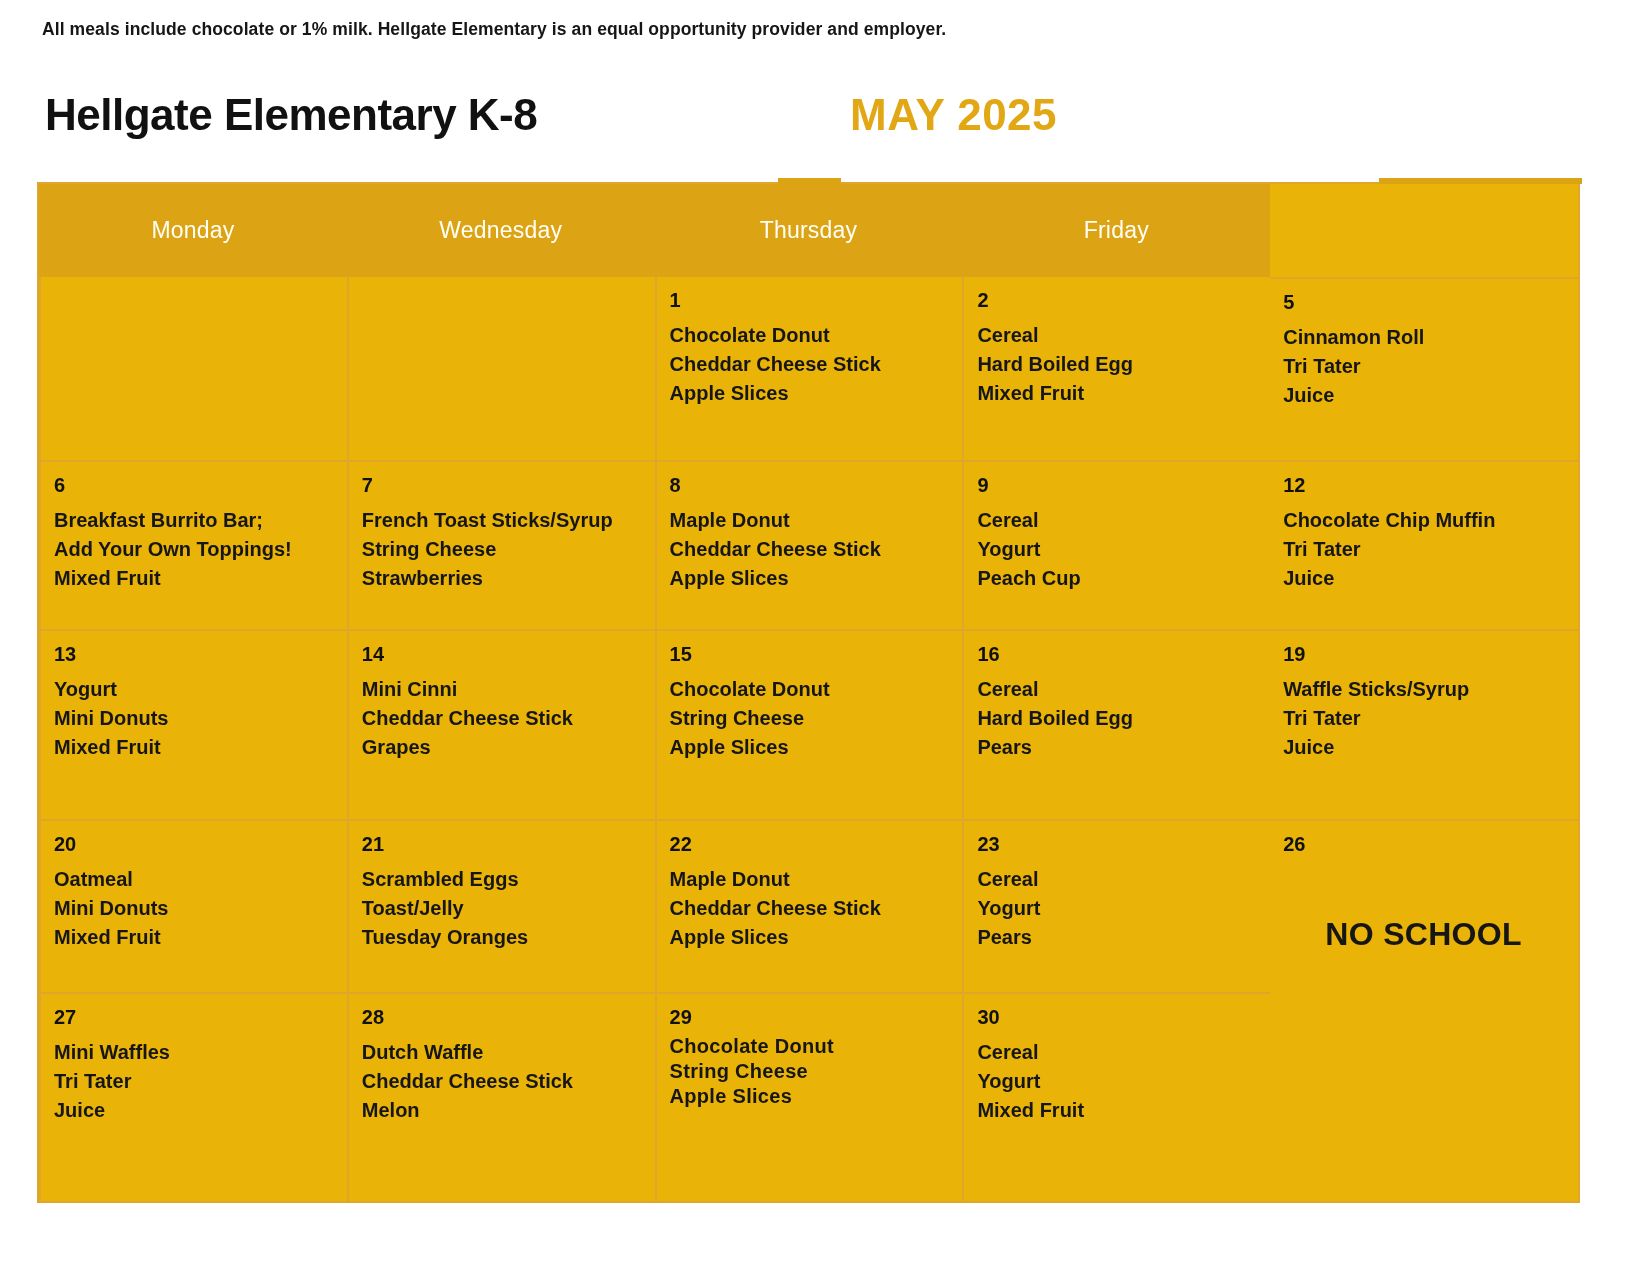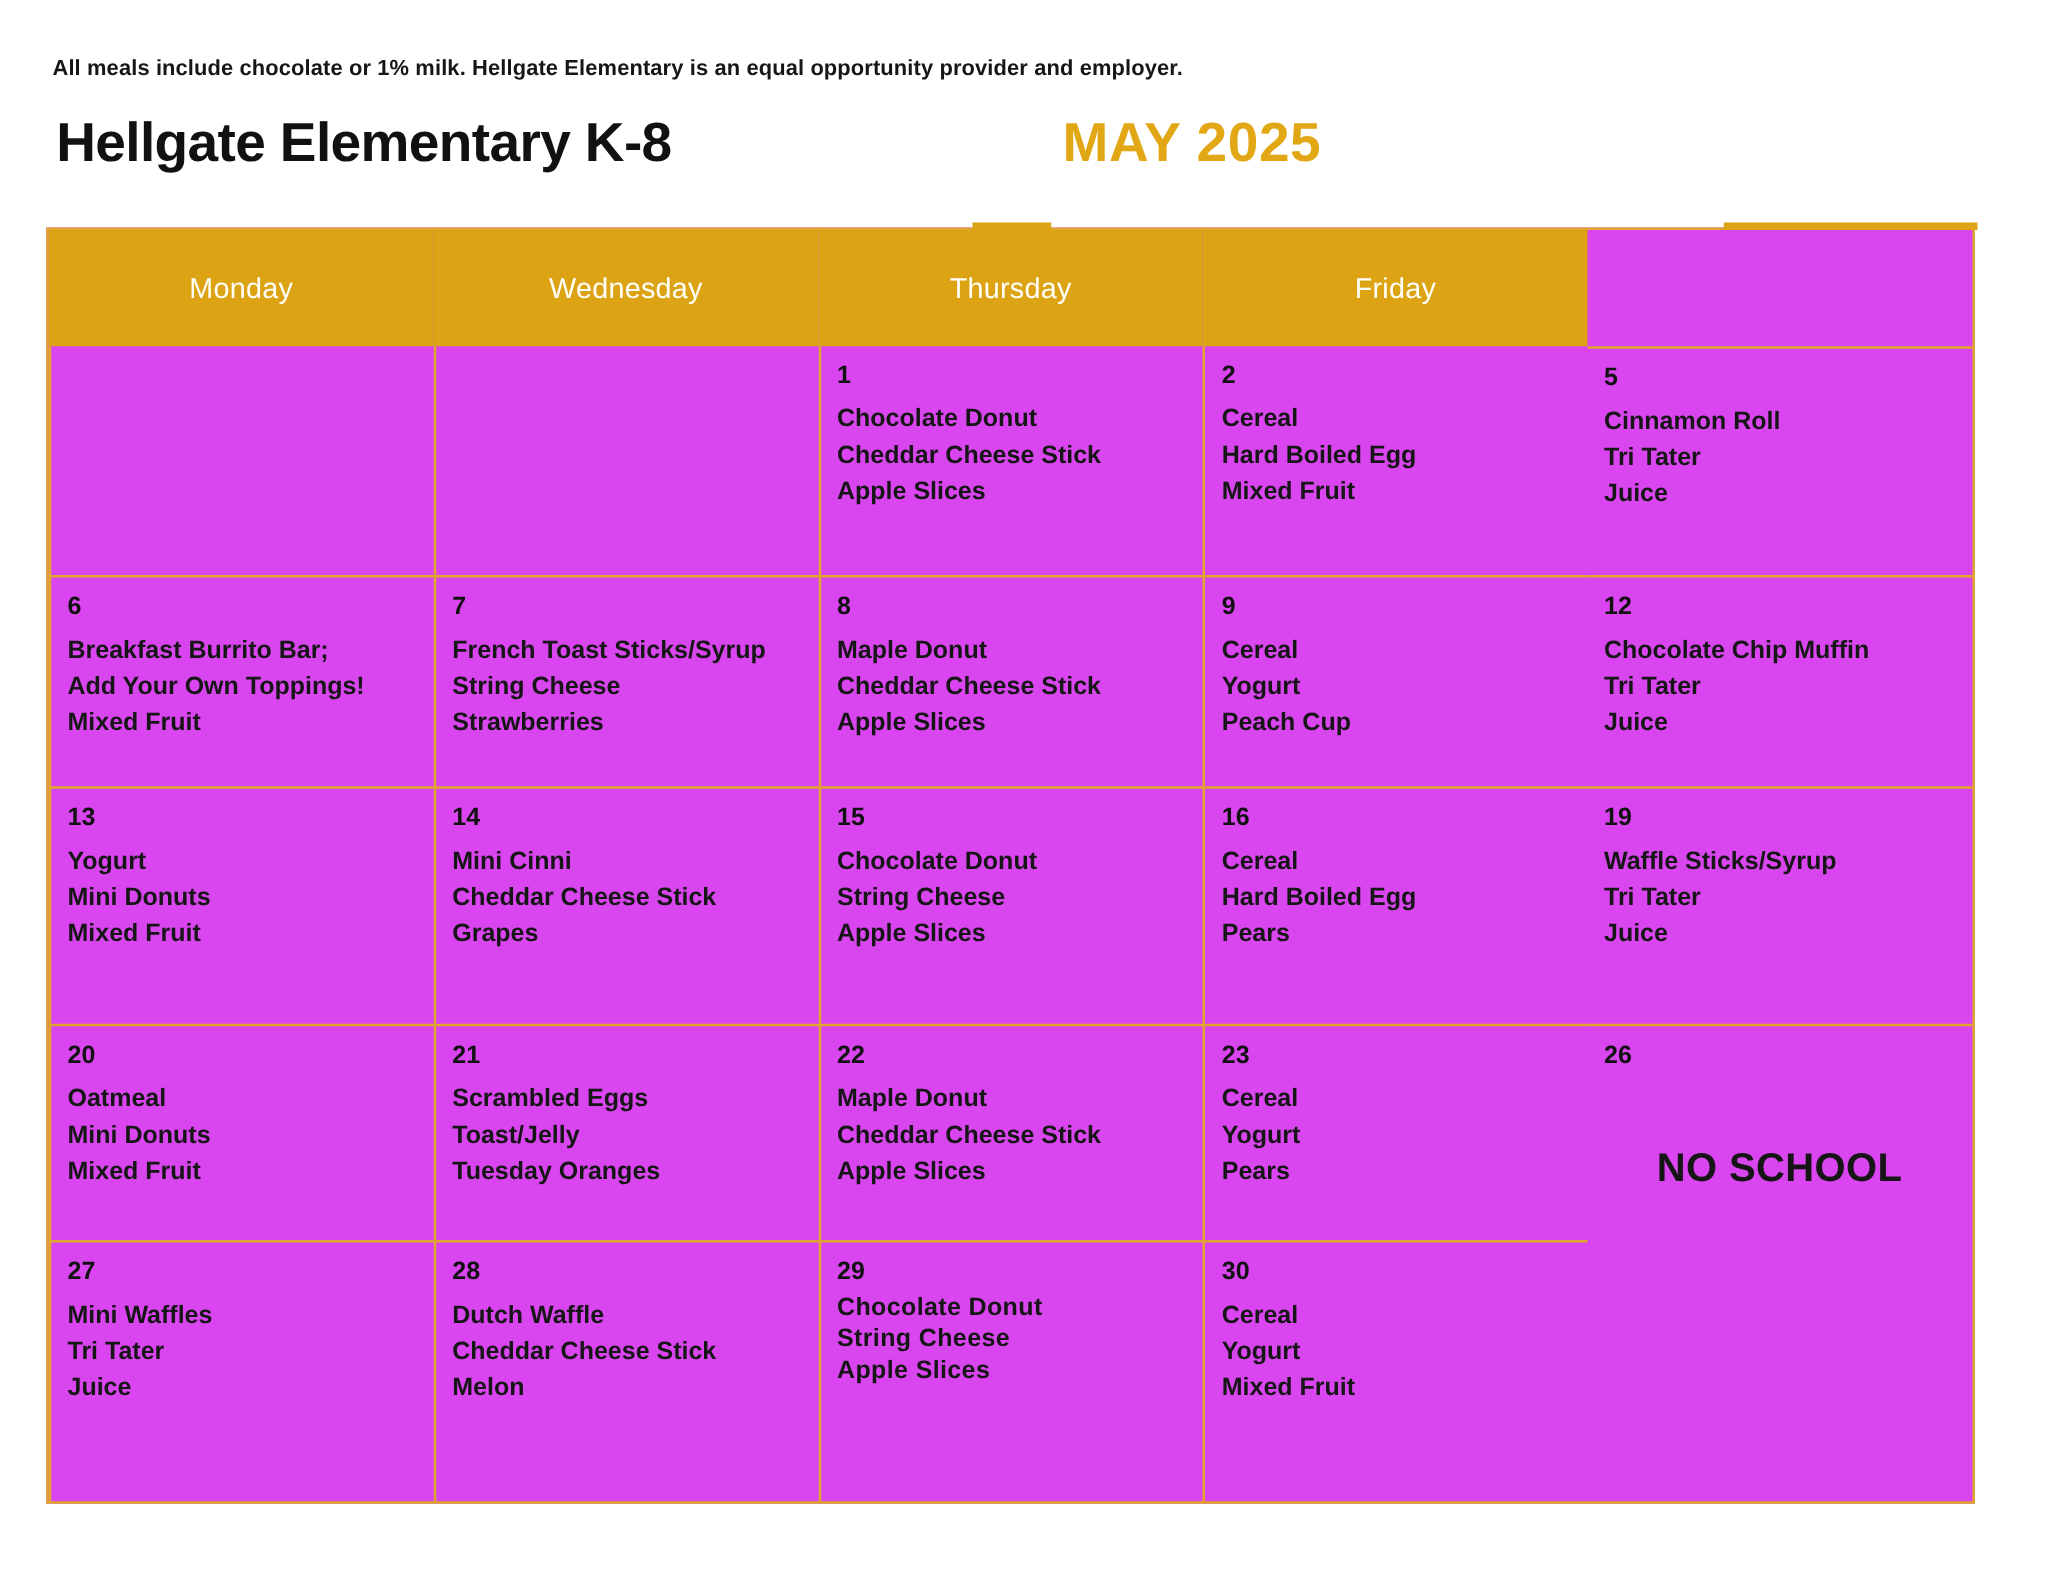--- a/index.html
+++ b/index.html
@@ -7,38 +7,38 @@
     --grid:#DFA62B;
     --ink:#151515;
   }
   *{box-sizing:border-box;}
   html,body{margin:0;padding:0;background:#ffffff;}
   body{
     width:1650px;height:1275px;position:relative;overflow:hidden;
     font-family:"Liberation Sans","DejaVu Sans",sans-serif;color:var(--ink);
   }
   .disclaimer{
-    position:absolute;left:42px;top:44px;
+    position:absolute;left:42px;top:19px;
     font-size:17.5px;font-weight:700;letter-spacing:0.1px;color:#161616;
   }
   .page-title{
     position:absolute;left:45px;top:90px;
     font-size:44px;font-weight:700;letter-spacing:-0.5px;color:#111;
   }
   .month-title{
     position:absolute;left:850px;top:90px;
     font-size:44px;font-weight:700;letter-spacing:0.5px;color:#E2A715;
   }
   .calendar{
     position:absolute;left:37px;top:182px;width:1543px;height:1021px;
     display:grid;
     grid-template-columns:repeat(5,1fr);
     grid-template-rows:93px 183px 169px 190px 173px 1fr;
     border:2px solid var(--grid);
-    background:#d946ef;
+    background:#eab308;
   }
   .tab{position:absolute;height:6px;top:-6px;background:var(--gold);}
   .tab-left{left:739px;width:63px;}
   .tab-right{left:1340px;width:203px;}
   .hcell{
     background:var(--gold);
     display:flex;align-items:center;justify-content:center;
     color:#FFFEF8;font-size:23px;font-weight:400;letter-spacing:0.2px;
   }
   .cell{

